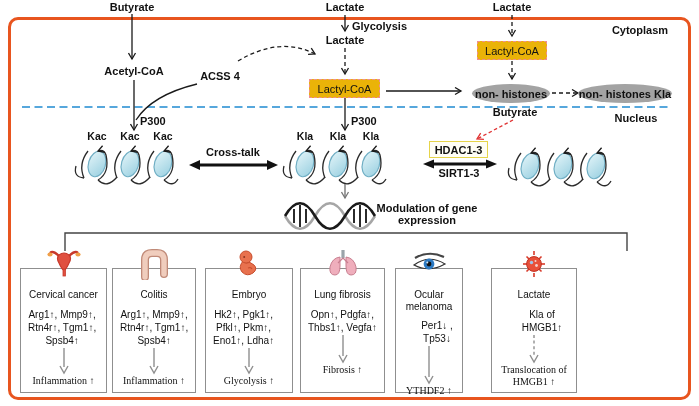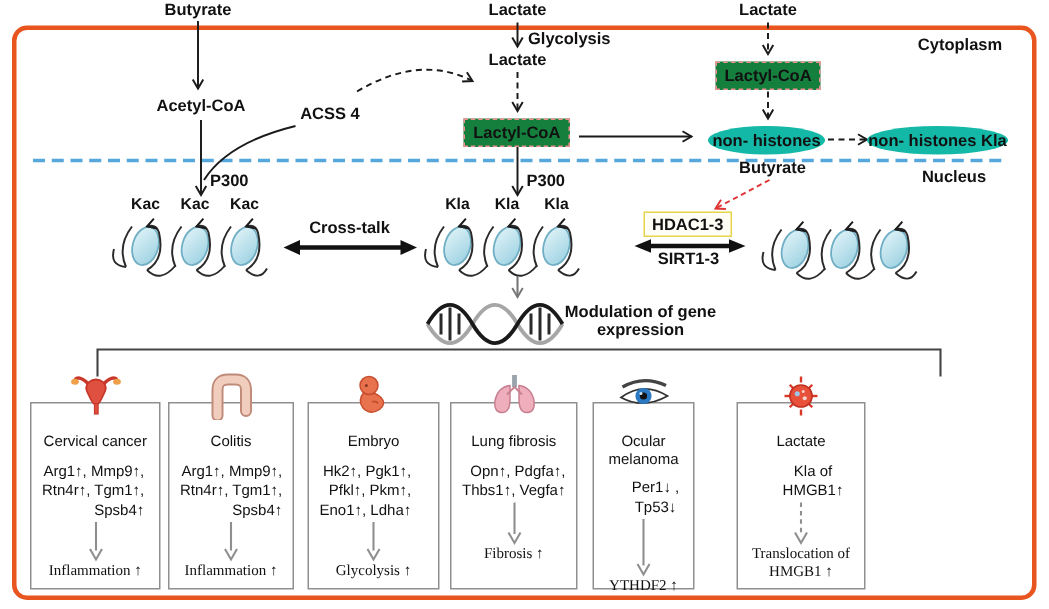--- a/index.html
+++ b/index.html
@@ -6,35 +6,35 @@
   .canvas{position:relative;width:699px;height:406px;background:#fff;
           font-family:"Liberation Sans",sans-serif;color:#111;overflow:hidden;}
   .frame{position:absolute;left:8px;top:17px;width:683px;height:383px;
          border:3px solid #E8551F;border-radius:10px;box-sizing:border-box;}
   .overlay{position:absolute;left:0;top:0;pointer-events:none;}
   .lbl{position:absolute;font-size:11px;font-weight:700;line-height:1.12;
        text-align:center;white-space:pre-line;}
   .lbl.semi{font-weight:600;}
   .lbl.left{text-align:left;}
   .small{font-size:10.5px;}
-  .dashedbox{position:absolute;border:1.6px dashed #EF8F8F;background:#15803d;
-             font-size:11px;font-weight:700;text-align:center;
+  .dashedbox{position:absolute;border:1.6px dashed #EF8F8F;background:#eab308;
+             font-size:11px;font-weight:400;text-align:center;
              display:flex;align-items:center;justify-content:center;box-sizing:border-box;}
-  .hl{position:absolute;background:#14b8a6;border-radius:50%;
+  .hl{position:absolute;background:#a3a3a3;border-radius:50%;
       font-size:11px;font-weight:700;text-align:right;
       display:flex;align-items:center;justify-content:center;}
   .hdacbox{position:absolute;border:1.6px solid #E6D44A;background:#FFFEF6;
            font-size:11px;font-weight:700;text-align:center;
            display:flex;align-items:center;justify-content:center;box-sizing:border-box;}
   .panel{position:absolute;top:268px;height:125px;border:1.2px solid #8f8f8f;
          box-sizing:border-box;display:flex;flex-direction:column;align-items:center;
          padding-top:20px;background:transparent;}
   .panel-icon{position:absolute;top:-21px;left:50%;transform:translateX(-50%);}
   .panel-title{font-size:10px;line-height:1.15;text-align:center;white-space:pre-line;}
-  .panel-genes{font-size:10px;line-height:1.3;text-align:right;white-space:pre-line;
+  .panel-genes{font-size:10px;line-height:1.3;text-align:center;white-space:pre-line;
                margin-top:7px;align-self:flex-start;padding-left:7px;}
   .panel-genes.center{align-self:center;padding-left:16px;text-align:center;}
   .panel-genes.tight{margin-top:1px;}
   .panel-spacer{flex:1;display:flex;align-items:center;justify-content:center;}
   .parrow line{stroke:#8f8f8f;stroke-width:1.4;}
   .parrow line.dashed{stroke-dasharray:3 2.6;}
   .parrow path{stroke:#8f8f8f;stroke-width:1.4;fill:none;}
   .panel-outcome{font-size:10px;line-height:1.2;text-align:center;white-space:pre-line;
                  margin-bottom:22px;font-family:Liberation Serif, serif;}
   .st{fill:none;stroke:#2a2a2a;stroke-width:1.3;}

